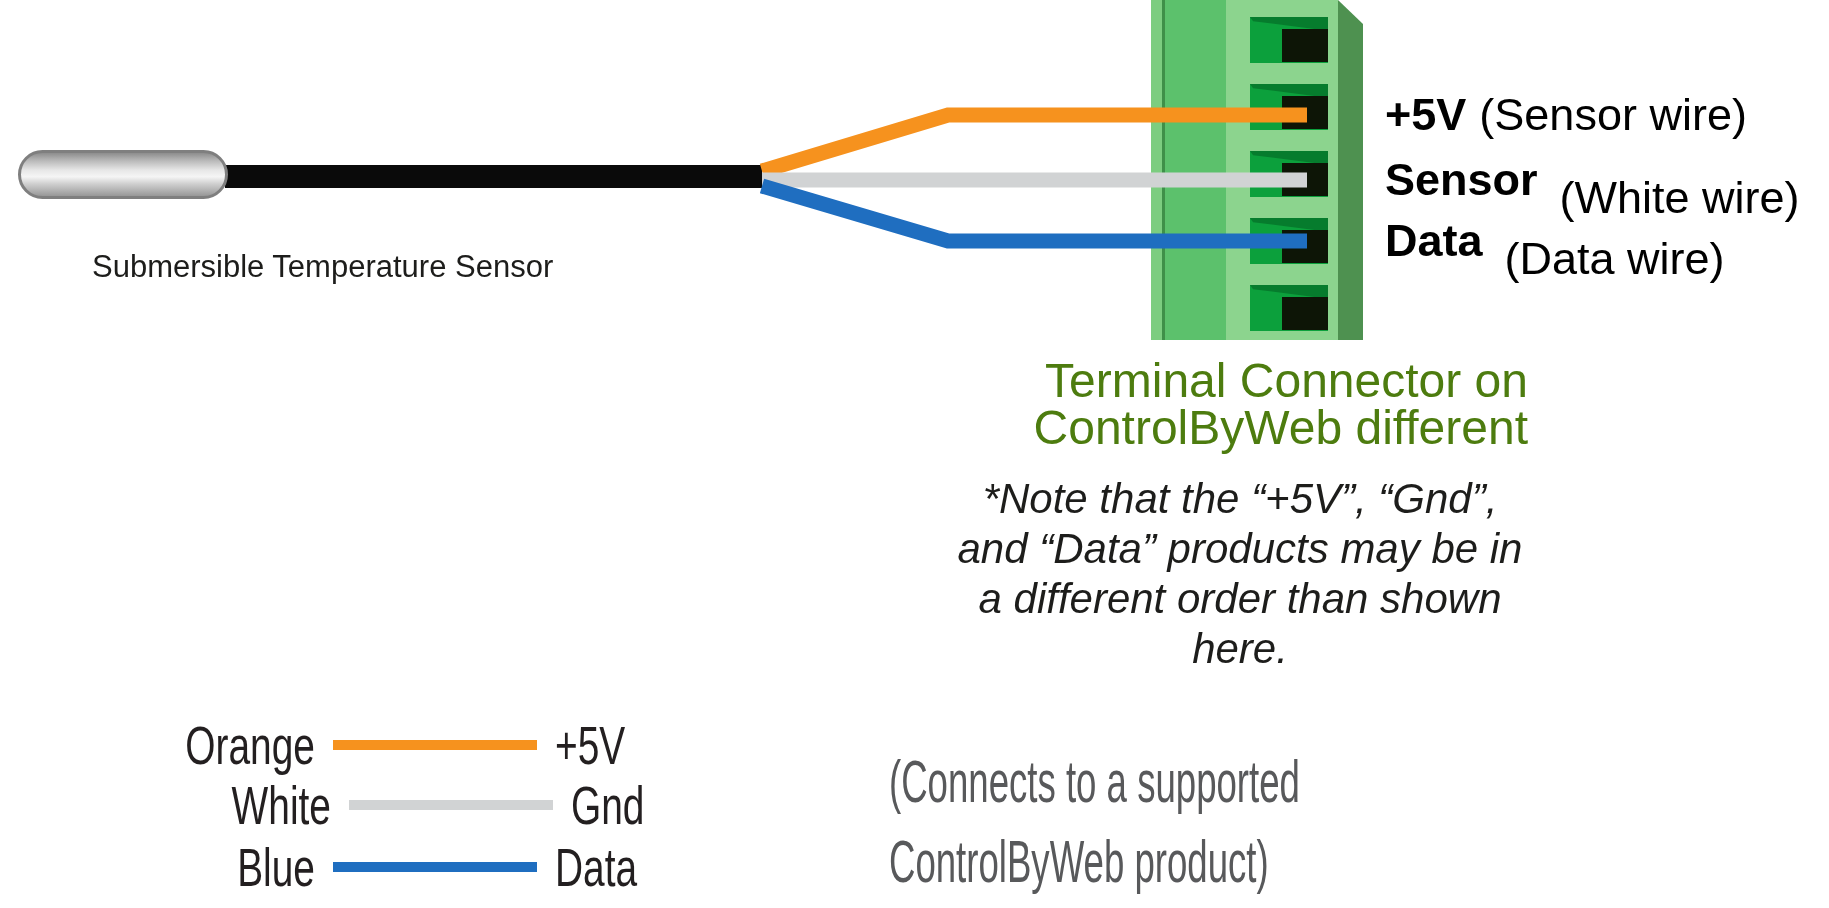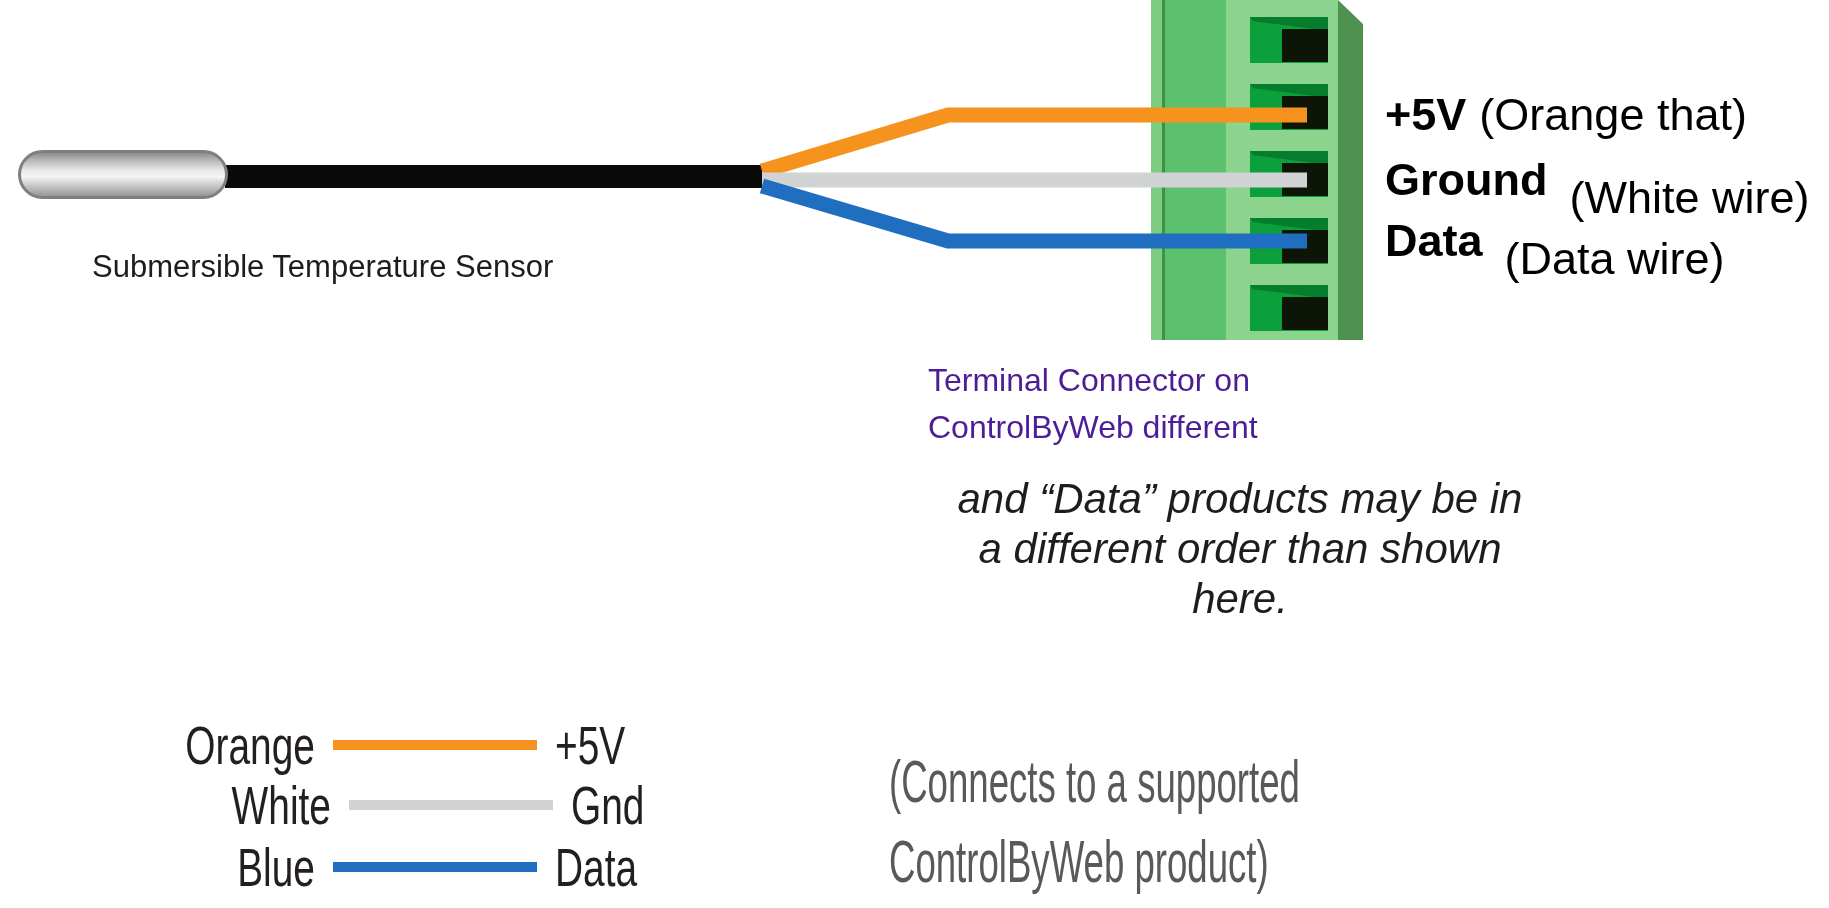--- a/index.html
+++ b/index.html
@@ -58,22 +58,22 @@
   }
   .pin-label .pin-name{font-weight:bold;}
   .pin-label .pin-wire{margin-left:13px;font-weight:normal;}
   .pin-label.pl-1{top:91px;}
   .pin-label.pl-2{top:156px;}
   .pin-label.pl-3{top:217px;}
   .pin-label.pl-2 .pin-wire,.pin-label.pl-3 .pin-wire{margin-left:22px;margin-top:35px;}
 
   
   .terminal-caption{
-    left:928px;top:357px;width:600px;text-align:left;
-    font-size:32px;line-height:47px;color:#4c1d95;
+    left:928px;top:357px;width:600px;text-align:right;
+    font-size:48px;line-height:47px;color:#4d7c0f;
   }
   .note{
     left:935px;top:474px;width:610px;text-align:center;
     font-style:italic;font-size:42px;line-height:50px;color:#1d1d1b;
   }
 
   
   .legend-row{display:flex;align-items:center;height:60px;z-index:2;}
   .legend-row .lg-name{
     position:absolute;left:0;width:315px;text-align:right;
@@ -120,37 +120,38 @@
   <svg class="wires" width="1829" height="908" viewBox="0 0 1829 908">
     <polyline points="762,171 948,115 1307,115" fill="none" stroke-width="15" stroke="#f6921e"></polyline>
     <polyline points="762,180 1307,180" fill="none" stroke-width="15" stroke="#d1d3d4"></polyline>
     <polyline points="762,186 948,241 1307,241" fill="none" stroke-width="15" stroke="#1f6ec0"></polyline>
   </svg>
 
   <div class="abs sensor-label">Submersible Temperature Sensor</div>
 
   <div class="abs pin-label pl-1">
     <span class="pin-name">+5V</span>
-    <span class="pin-wire">(Orange that)</span>
+    <span class="pin-wire">(Sensor wire)</span>
   </div>
   <div class="abs pin-label pl-2">
-    <span class="pin-name">Ground</span>
+    <span class="pin-name">Sensor</span>
     <span class="pin-wire">(White wire)</span>
   </div>
   <div class="abs pin-label pl-3">
     <span class="pin-name">Data</span>
     <span class="pin-wire">(Data wire)</span>
   </div>
 
   <div class="abs terminal-caption">
     <div>Terminal Connector on</div>
     <div>ControlByWeb different</div>
   </div>
 
   <div class="abs note">
+    <div>*Note that the “+5V”, “Gnd”,</div>
     <div>and “Data” products may be in</div>
     <div>a different order than shown here.</div>
   </div>
 
   <div class="abs legend-row lr-1">
     <span class="lg-name">Orange</span>
     <span class="lg-line" style="background-color: rgb(246, 146, 30);"></span>
     <span class="lg-signal">+5V</span>
   </div>
   <div class="abs legend-row lr-2">

